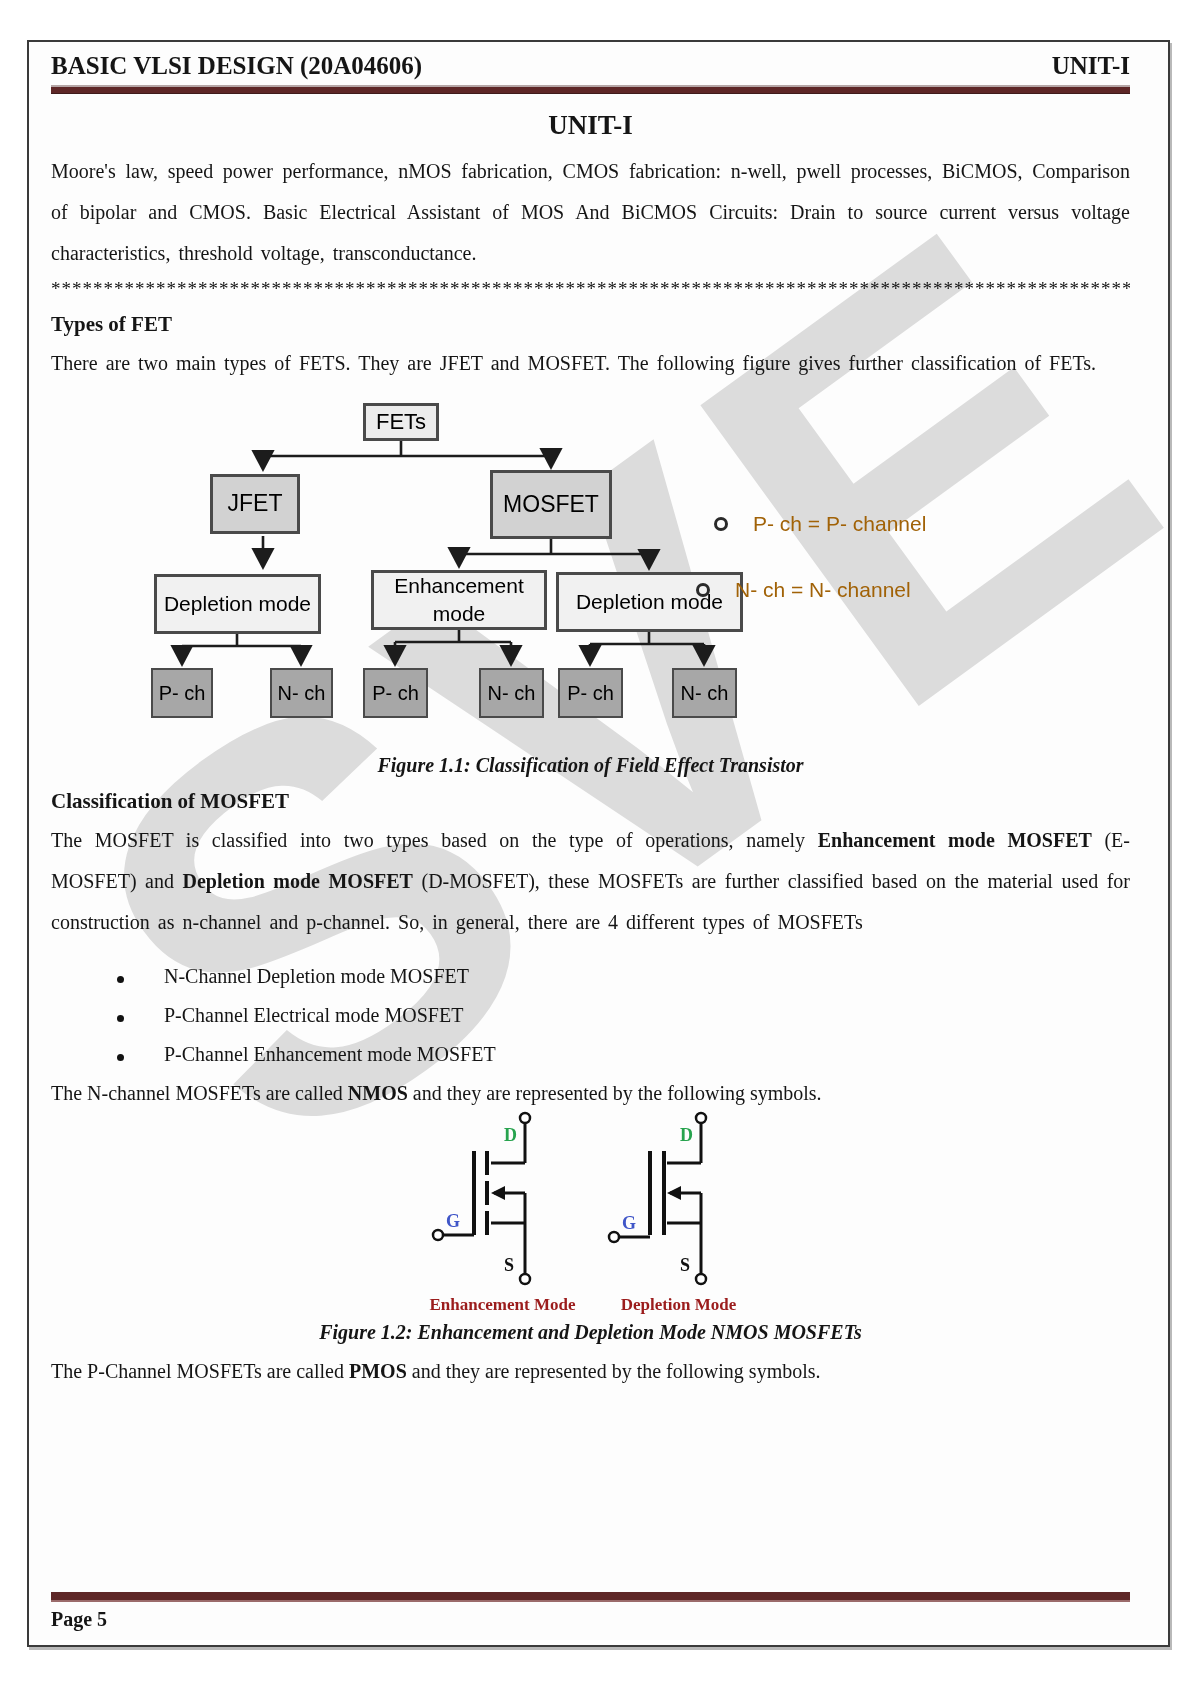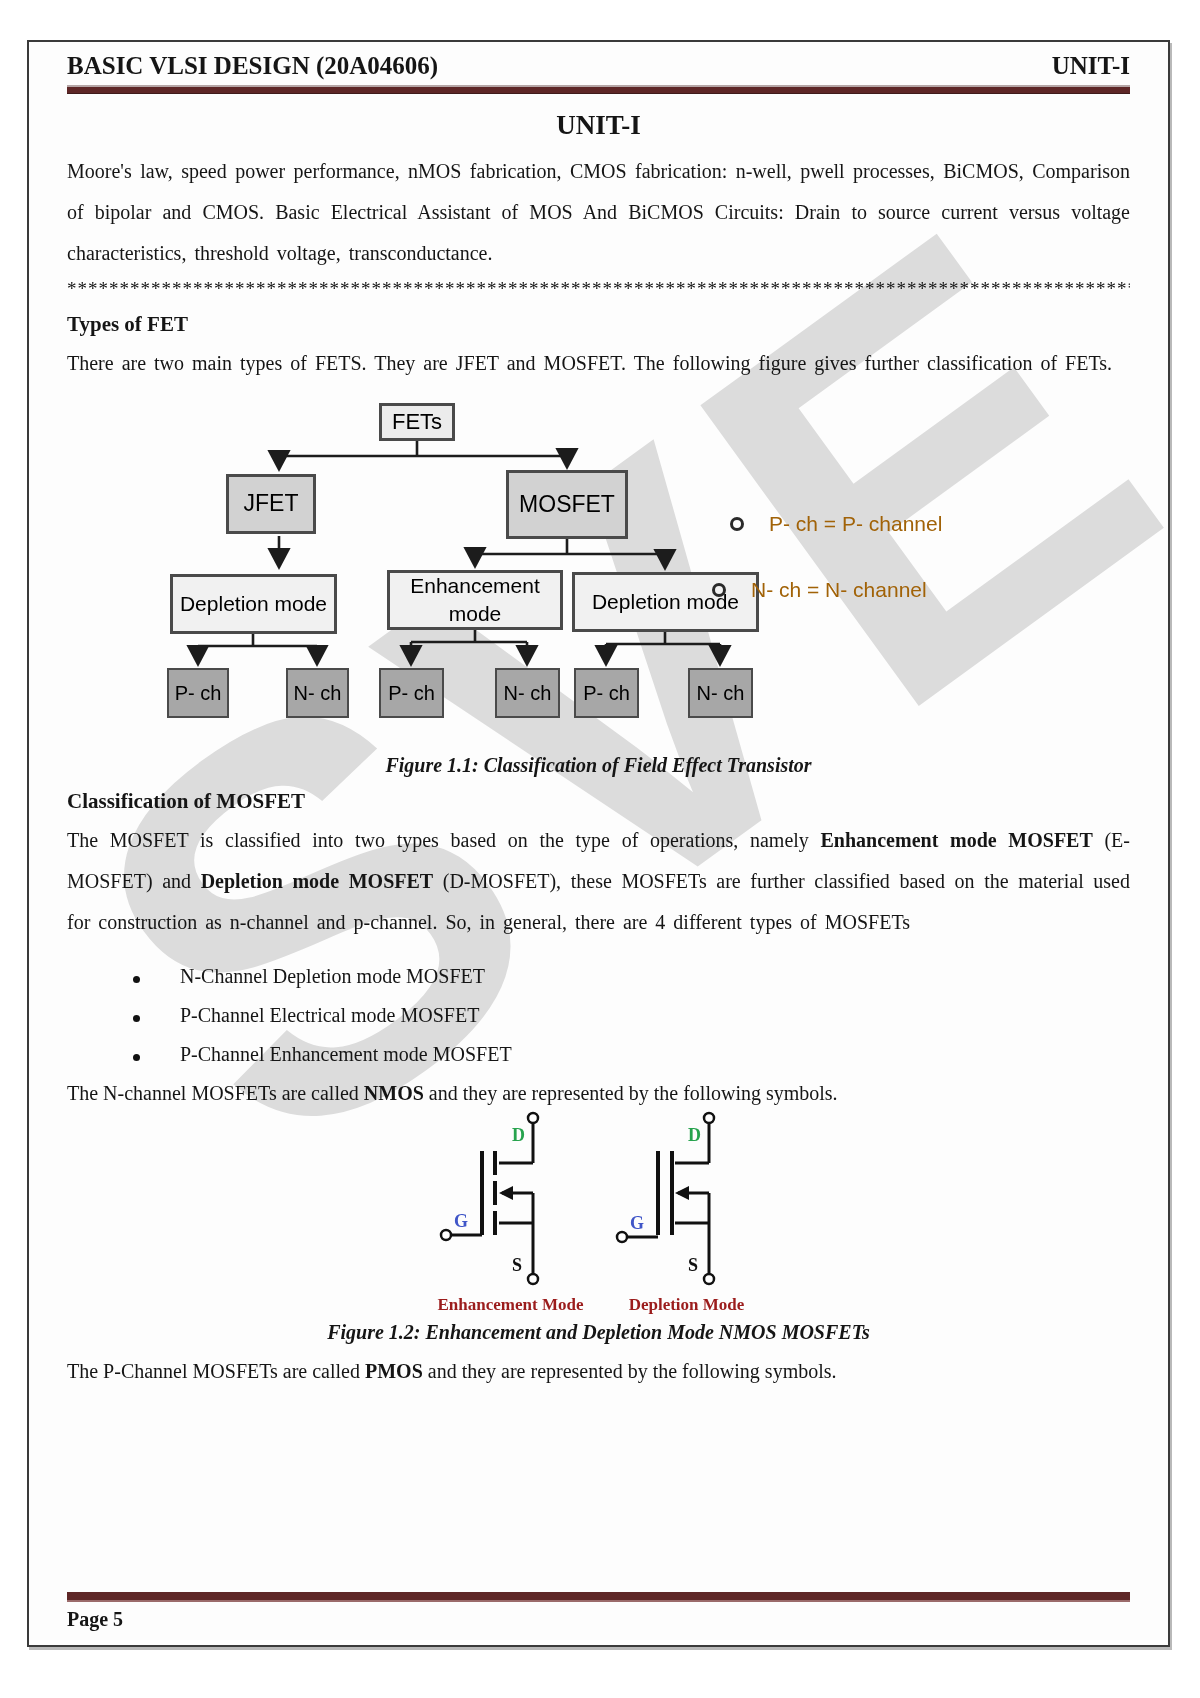--- a/index.html
+++ b/index.html
@@ -4,21 +4,21 @@
 <style>
   html,body{margin:0;padding:0;background:#ffffff;}
   body{width:1200px;height:1698px;position:relative;font-family:"Liberation Serif",serif;color:#151515;}
   .page{position:absolute;left:27px;top:40px;width:1143px;height:1607px;background:#fdfdfd;
         border:2px solid #3a3a3a;box-sizing:border-box;overflow:hidden;box-shadow:2px 3px 0 #b9b9b9;}
   .watermark{position:absolute;left:-20px;top:760px;width:1700px;z-index:0;
              font-family:"Liberation Sans",sans-serif;font-weight:bold;font-size:540px;line-height:1;
              letter-spacing:18px;color:#dcdcdc;transform:rotate(-36deg);transform-origin:0 0;
              user-select:none;pointer-events:none;}
   .content{position:relative;z-index:1;display:flex;flex-direction:column;height:100%;
-           box-sizing:border-box;padding:6px 38px 12px 38px;}
+           box-sizing:border-box;padding:6px 38px 12px 22px;}
   
   .hdr{display:flex;justify-content:space-between;align-items:baseline;
        font-weight:bold;font-size:25px;padding-top:4px;}
   .hdr-rule{margin-top:5px;border-top:2px solid #b5a6a6;height:9px;background:#5e2727;
             box-sizing:border-box;border-bottom:1px solid #3f1b1b;}
   .title{text-align:center;font-weight:bold;font-size:27px;margin-top:16px;}
   p{margin:0;}
   .just{text-align:justify;word-spacing:3px;}
   .syllabus{margin-top:10px;font-size:20px;line-height:2.05;}
   .stars{margin-top:4px;font-size:19px;letter-spacing:1px;white-space:nowrap;overflow:hidden;}

